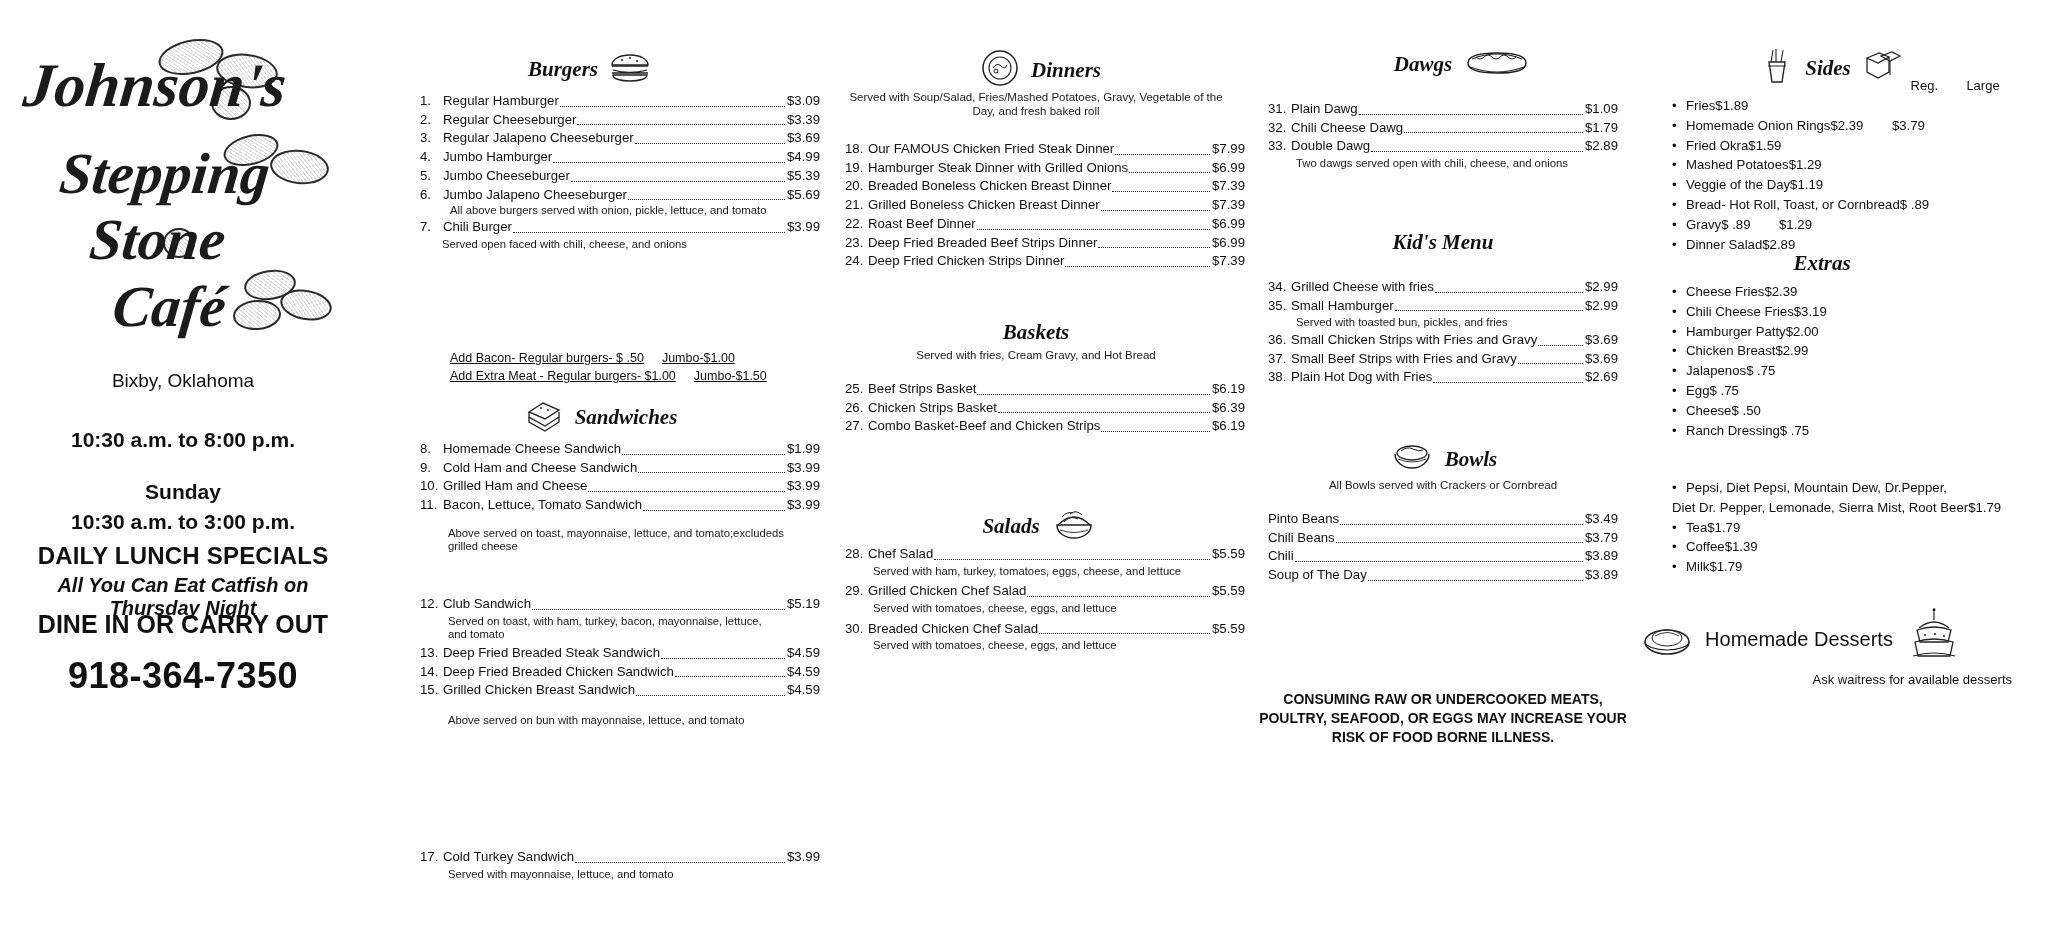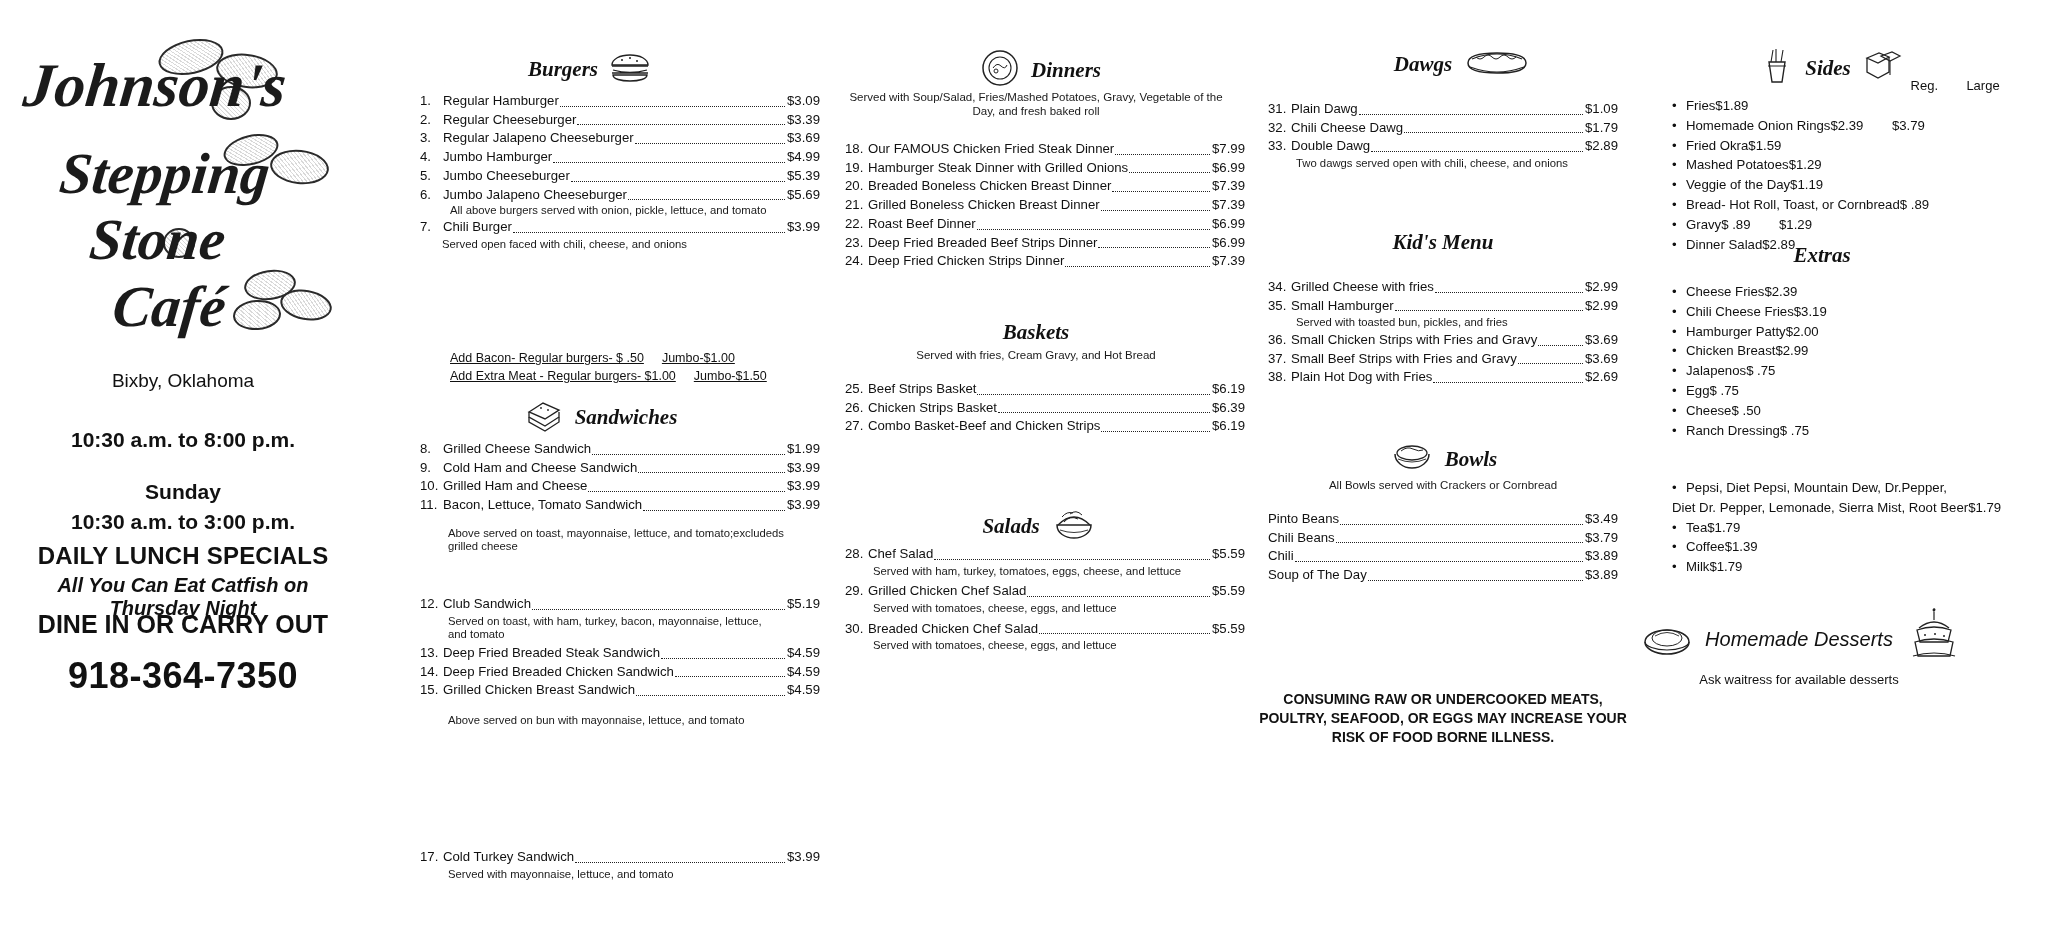--- a/index.html
+++ b/index.html
@@ -162,21 +162,21 @@
             <circle cx="25" cy="12" r=".9" fill="#222"></circle>
         </svg>
       </span>
       <span class="ttl">Sandwiches</span>
     </div>
 
     <div style="position:absolute;left:0;top:440px;width:400px;">
       <div id="sand-rows">
           <div class="row">
             <span class="num">8.</span>
-            <span class="nm">Grilled Cheese Sandwich</span>
+            <span class="nm">Homemade Cheese Sandwich</span>
             <span class="dots"></span>
             <span class="pr">$1.99</span>
           </div>
           <div class="row">
             <span class="num">9.</span>
             <span class="nm">Cold Ham and Cheese Sandwich</span>
             <span class="dots"></span>
             <span class="pr">$3.99</span>
           </div>
           <div class="row">
@@ -567,21 +567,21 @@
           <div class="bullrow">
             <span class="bl">•</span>
             <span class="nm">Dinner Salad</span>
             <span class="dots"></span>
             <span class="pr2">$2.89</span>
             <span style="width:90px;text-align:center;flex:0 0 auto;"></span>
           </div>
         </div>
     </div>
 
-    <div class="hdr" style="position:absolute;left:0;top:243px;width:300px;">
+    <div class="hdr" style="position:absolute;left:0;top:251px;width:300px;">
       <span class="ttl">Extras</span>
     </div>
     <div style="position:absolute;left:0;top:282px;width:300px;">
       <div id="extra-rows">
           <div class="bullrow">
             <span class="bl">•</span>
             <span class="nm">Cheese Fries</span>
             <span class="dots"></span>
             <span class="pr">$2.39</span>
           </div>
@@ -666,34 +666,34 @@
     <div style="position:absolute;left:-80px;top:608px;width:420px;">
       <div style="display:flex;align-items:center;gap:12px;justify-content:center;">
         <span>
           <svg width="52" height="42" viewBox="0 0 52 42">
             <ellipse cx="26" cy="26" rx="22" ry="12" fill="none" stroke="#222" stroke-width="1.5"></ellipse>
             <path d="M4 26c0 4 10 8 22 8s22-4 22-8" fill="none" stroke="#222" stroke-width="1.2"></path>
             <ellipse cx="26" cy="22" rx="15" ry="8" fill="none" stroke="#222" stroke-width="1"></ellipse>
             <path d="M14 20q12-7 24 0" fill="none" stroke="#222" stroke-width=".9"></path>
           </svg>
         </span>
-        <span style="display:inline-block;font-style:italic;">
+        <span style="display:inline-block;">
           <span class="ttl" style="font-size:20px;">Homemade Desserts</span>
         </span>
         <span>
           <svg width="58" height="58" viewBox="0 0 58 58">
             <path d="M29 4v8" fill="none" stroke="#222" stroke-width="1.2"></path>
             <path d="M29 4q3-3 0-4-3 2 0 4" fill="#222"></path>
             <path d="M14 20q15-12 30 0" fill="none" stroke="#222" stroke-width="1.3"></path>
             <path d="M12 22q17-6 34 0l-3 12H15z" fill="none" stroke="#222" stroke-width="1.3"></path>
             <path d="M10 34q19-6 38 0l-3 14H13z" fill="none" stroke="#222" stroke-width="1.3"></path>
             <path d="M8 48q21-6 42 0" fill="none" stroke="#222" stroke-width="1.2"></path>
             <circle cx="20" cy="27" r="1" fill="#222"></circle>
               <circle cx="30" cy="26" r="1" fill="#222"></circle>
               <circle cx="39" cy="28" r="1" fill="#222"></circle>
           </svg>
         </span>
       </div>
-      <div style="text-align:center;font-size:13px;margin-top:2px;margin-left:-6px;">Ask waitress for available desserts</div>
+      <div style="text-align:right;font-size:13px;margin-top:2px;margin-left:-6px;">Ask waitress for available desserts</div>
     </div>
   </div>
 
 </div>
 
 </body></html>

